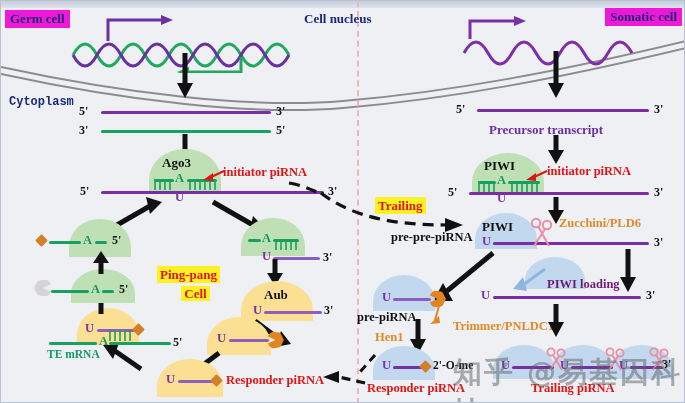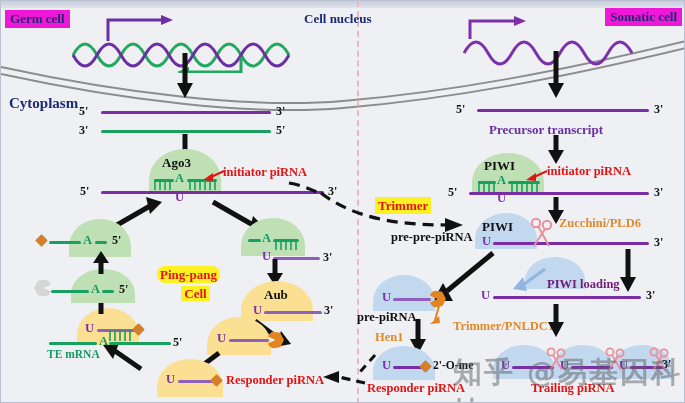--- a/index.html
+++ b/index.html
@@ -80,21 +80,21 @@
   <svg class="membrane" viewBox="0 0 685 403">
     <path d="M0,66 C120,92 250,108 342,100 C450,91 560,70 685,40" fill="none" stroke="#8c8c8c" stroke-width="2"></path>
     <path d="M0,73 C120,99 250,115 342,107 C450,98 560,77 685,47" fill="none" stroke="#8c8c8c" stroke-width="2"></path>
   </svg>
 
   <div class="divider" style="left:356px;"></div>
 
   <div class="txt celltag" style="right:2px;top:7px;">Somatic cell</div>
   <div class="txt celltag" style="left:4px;top:9px;">Germ cell</div>
   <div class="txt lbl-navy" style="left:303px;top:11px;font-size:13px;">Cell nucleus</div>
-  <div class="txt lbl-navy" style="left:8px;top:95px;font-size:15px;">Cytoplasm</div>
+  <div class="txt lbl-navy" style="left:8px;top:95px;font-size:12px;font-family:Liberation Mono, monospace;">Cytoplasm</div>
 
   <svg class="abs" style="left:60px;top:14px;" width="240" height="58" viewBox="0 0 240 58">
 
     <path d="M12,40 Q24,18 36,40 Q48,62 60,40 Q72,18 84,40 Q96,62 108,40 Q120,18 132,40 Q144,62 156,40 Q168,18 180,40 Q192,62 204,40 Q216,18 228,40" fill="none" stroke="#21a85f" stroke-width="3"></path>
 
     <path d="M12,40 Q24,62 36,40 Q48,18 60,40 Q72,62 84,40 Q96,18 108,40 Q120,62 132,40 Q144,18 156,40 Q168,62 180,40 Q192,18 204,40 Q216,62 228,40" fill="none" stroke="#6c2fa3" stroke-width="3"></path>
 
     <path d="M47,26 L47,5 L100,5" fill="none" stroke="#6c2fa3" stroke-width="3"></path>
     <polygon points="100,0 112,5 100,10" fill="#6c2fa3"></polygon>
 
@@ -254,21 +254,21 @@
   <div class="txt base-A" style="left:90px;top:282px;">A</div>
   <div class="strand s-green" style="left:101px;top:289px;width:12px;"></div>
   <div class="txt end5" style="left:118px;top:282px;">5'</div>
 
   <svg class="abs" style="left:89px;top:250px;" width="22" height="24" viewBox="0 0 22 24">
     <path d="M11,23 L11,10" stroke="#111" stroke-width="5" fill="none"></path>
     <polygon points="3,12 19,12 11,0" fill="#111"></polygon>
   </svg>
 
   <div class="txt" style="left:156px;top:265px;text-align:center;">
-    <span class="hl-yellow lbl-red" style="font-size:13px;border-radius:8px;">Ping-pang</span><br>
+    <span class="hl-yellow lbl-red" style="font-size:13px;">Ping-pang</span><br>
     <span class="hl-yellow lbl-red" style="font-size:13px;display:inline-block;margin-top:4px;margin-left:14px;">Cell</span>
   </div>
 
   <svg class="abs" style="left:455px;top:14px;" width="190" height="52" viewBox="0 0 190 52">
     <path d="M8,38 Q20,16 32,38 Q44,60 56,38 Q68,16 80,38 Q92,60 104,38 Q116,16 128,38 Q140,60 152,38 Q164,16 176,38" fill="none" stroke="#7c2fa8" stroke-width="3"></path>
     <path d="M14,24 L14,6 L58,6" fill="none" stroke="#7c2fa8" stroke-width="3"></path>
     <polygon points="58,1 70,6 58,11" fill="#7c2fa8"></polygon>
   </svg>
 
   <svg class="abs" style="left:544px;top:50px;" width="22" height="48" viewBox="0 0 22 48">
@@ -321,21 +321,21 @@
   </svg>
 
   <svg class="abs" style="left:318px;top:186px;" width="152" height="48" viewBox="0 0 152 48">
     <path d="M2,6 C36,32 80,38 128,38" fill="none" stroke="#111" stroke-width="3.2" stroke-dasharray="11 7"></path>
     <polygon points="126,31 144,38 126,45" fill="#111"></polygon>
   </svg>
   <svg class="abs" style="left:286px;top:180px;" width="40" height="22" viewBox="0 0 40 22">
     <path d="M2,2 C14,4 24,8 36,14" fill="none" stroke="#111" stroke-width="3.2" stroke-dasharray="11 7"></path>
   </svg>
   <div class="txt" style="left:374px;top:196px;">
-    <span class="hl-yellow lbl-red" style="font-size:13px;">Trimmer</span>
+    <span class="hl-yellow lbl-red" style="font-size:13px;">Trailing</span>
   </div>
   <div class="txt lbl-black" style="left:390px;top:230px;">pre-pre-piRNA</div>
 
   <div class="dome d-blue" style="left:474px;top:212px;width:62px;height:36px;"></div>
   <div class="txt lbl-black" style="left:481px;top:219px;font-size:13px;">PIWI</div>
   <div class="txt base-U" style="left:481px;top:234px;">U</div>
   <div class="strand s-purple" style="left:492px;top:241px;width:156px;"></div>
   <div class="txt end3" style="left:653px;top:235px;">3'</div>
 
   <svg class="abs" style="left:529px;top:216px;" width="26" height="32" viewBox="0 0 26 32">

